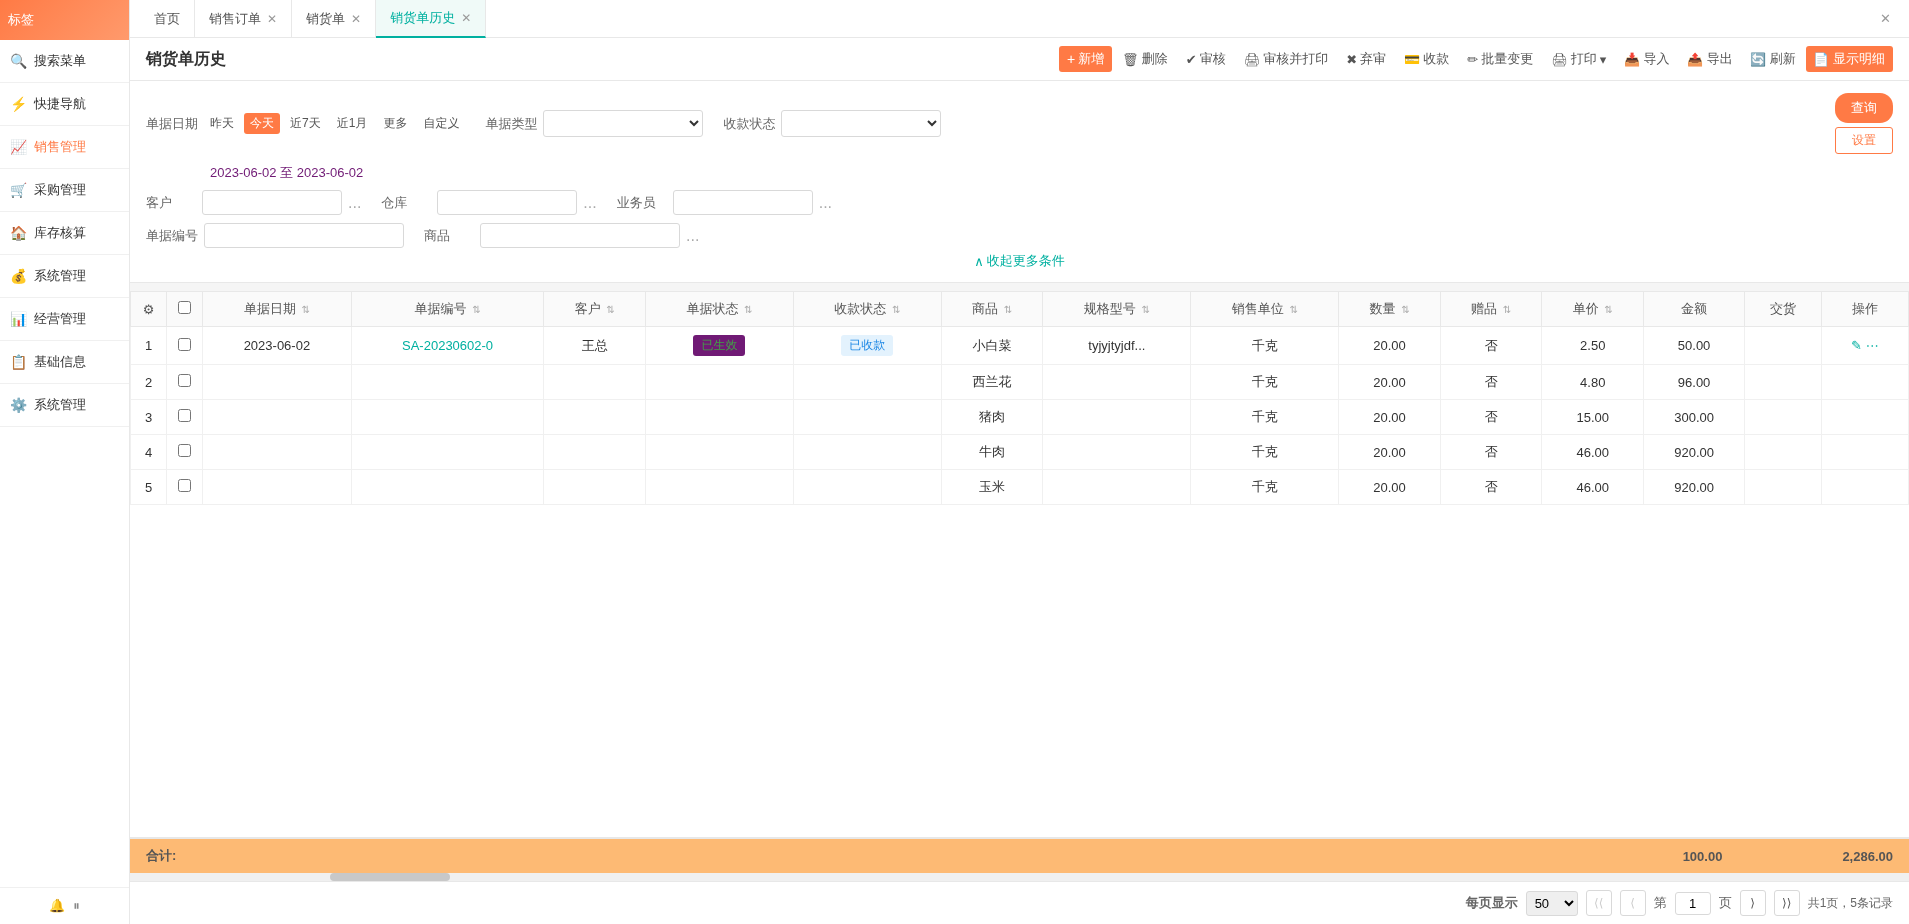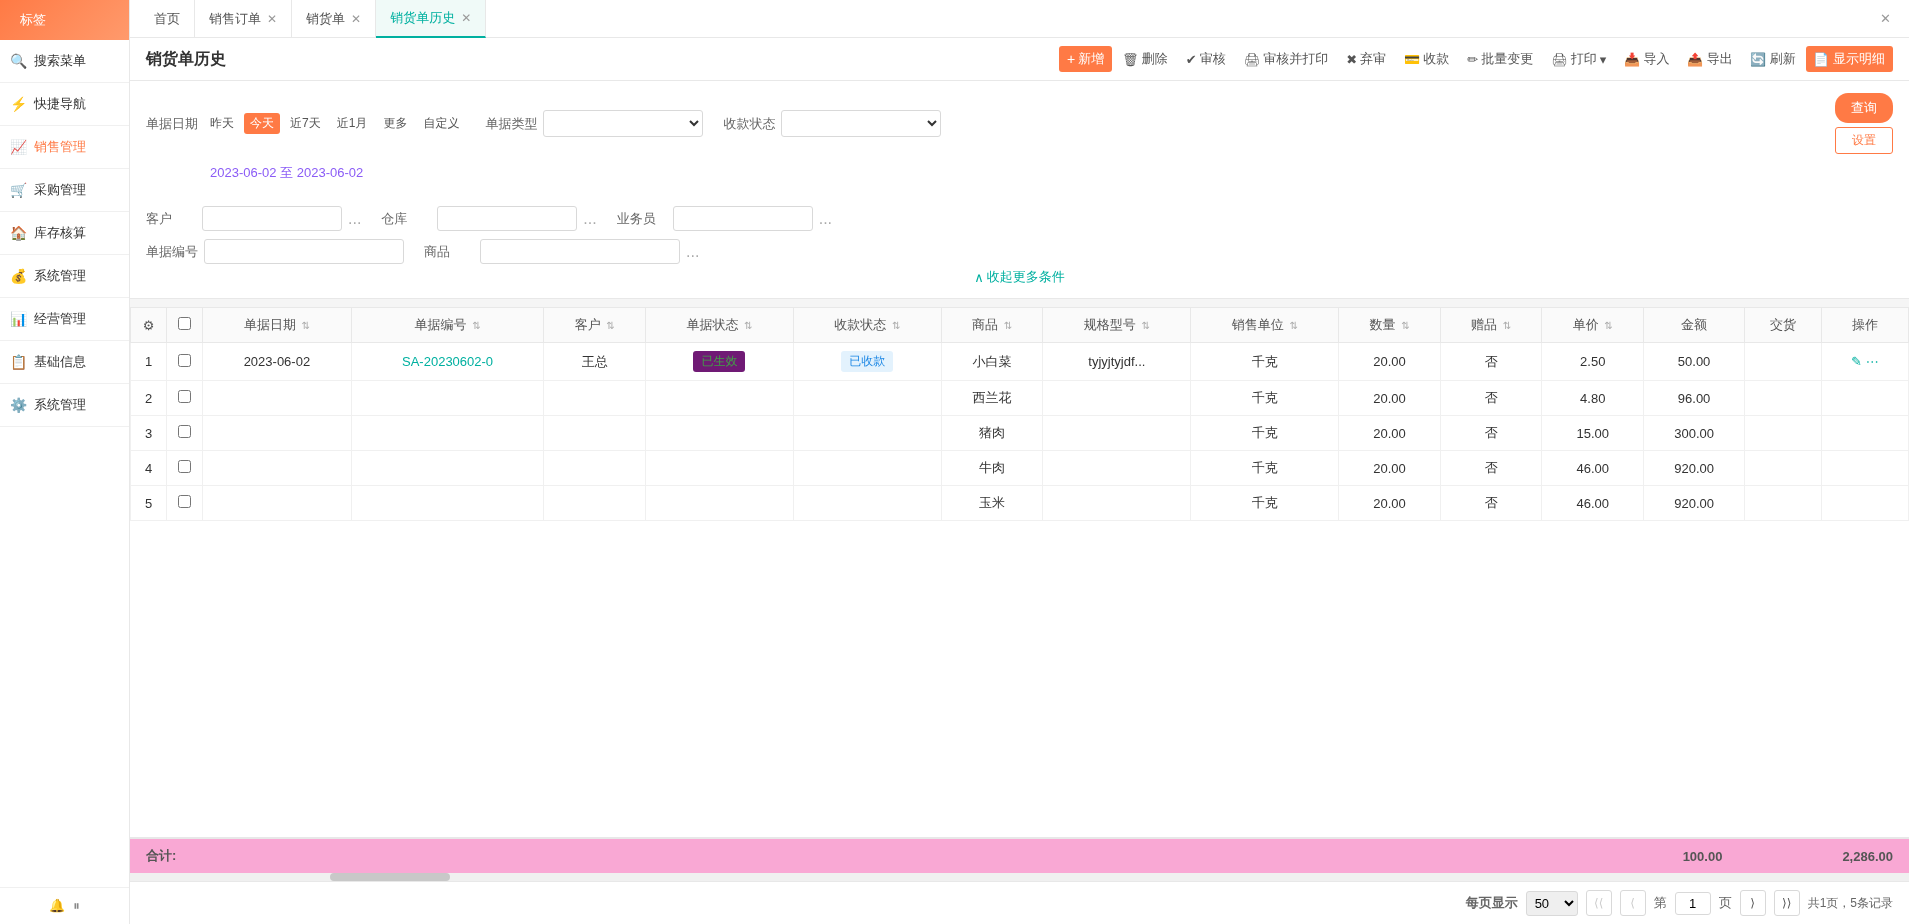--- a/index.html
+++ b/index.html
@@ -13,21 +13,21 @@
       display: flex;
       flex-direction: column;
       height: 100%;
       flex-shrink: 0;
     }
     .sidebar-top {
       background: linear-gradient(135deg, #ff7a45, #ff9a6c);
       height: 40px;
       display: flex;
       align-items: center;
-      padding: 0 20px;
+      padding: 0 8px;
       color: #fff;
       font-size: 12px;
     }
     .sidebar-item {
       display: flex;
       align-items: center;
       padding: 12px 10px;
       cursor: pointer;
       color: #333;
       border-bottom: 1px solid #f0f0f0;
@@ -274,21 +274,21 @@
       font-size: 13px;
       margin: 0 2px;
     }
     .th-settings {
       background: #fafafa;
       cursor: pointer;
     }
 
     
     .table-footer {
-      background: #f9a8d4;
+      background: #fdba74;
       border-top: 2px solid #e8e8e8;
       display: flex;
       align-items: center;
       padding: 8px 16px;
       color: #555;
       font-weight: bold;
       flex-shrink: 0;
     }
     .footer-total {
       display: flex;
@@ -513,21 +513,21 @@
           <span class="filter-label">收款状态</span>
           <select class="filter-select">
             <option value=""></option>
           </select>
         </div>
         <div class="filter-actions">
           <button class="query-btn">查询</button>
           <button class="settings-btn">设置</button>
         </div>
       </div>
-      <div style="font-size:12px; color:#8b5cf6; margin-left:64px; margin-bottom:24px;">
+      <div style="font-size:12px; color:#701a75; margin-left:64px; margin-bottom:8px;">
         <span>2023-06-02 至 2023-06-02</span>
       </div>
       <div class="filter-row" style="margin-bottom:0;">
 
         <div class="filter-group">
           <span class="filter-label">客户</span>
           <input class="filter-input" type="text" style="">
           <span class="filter-dots">...</span>
         </div>
 

